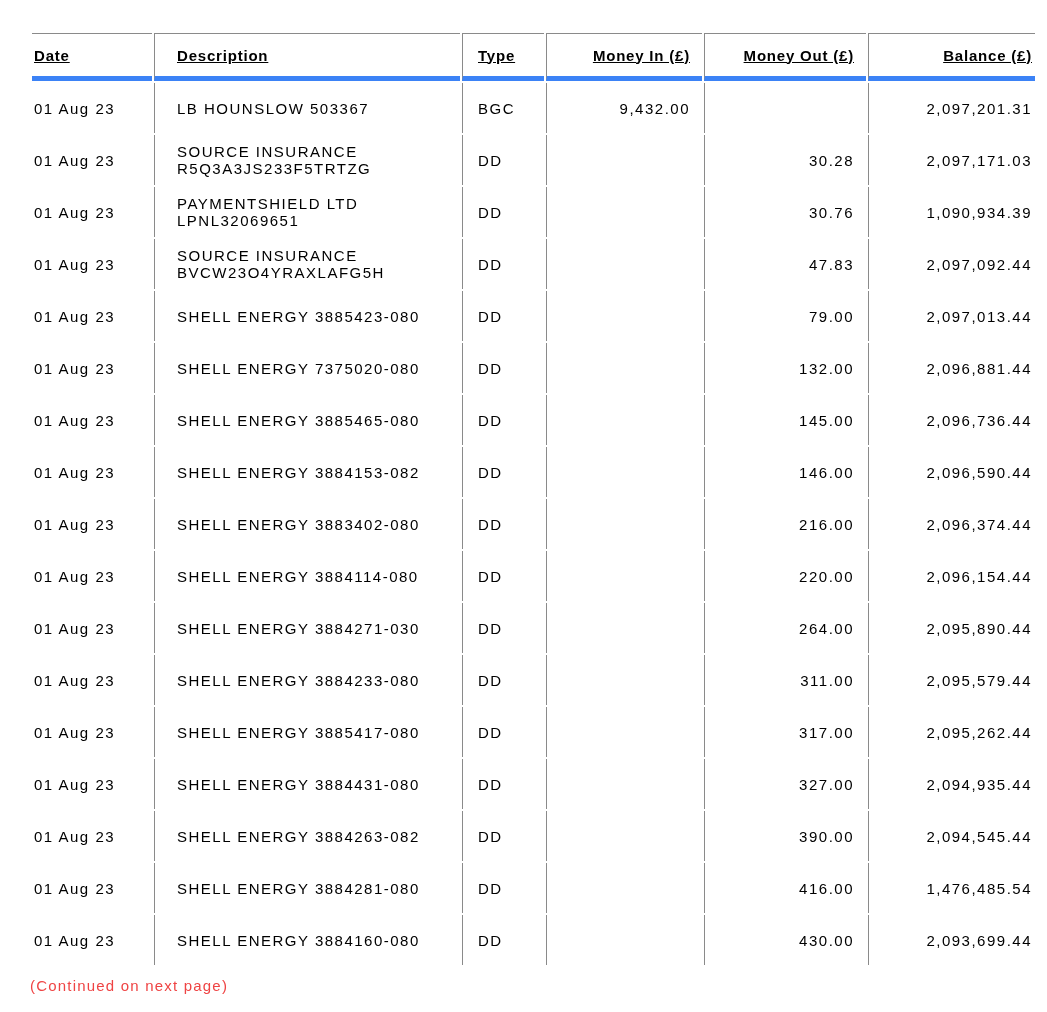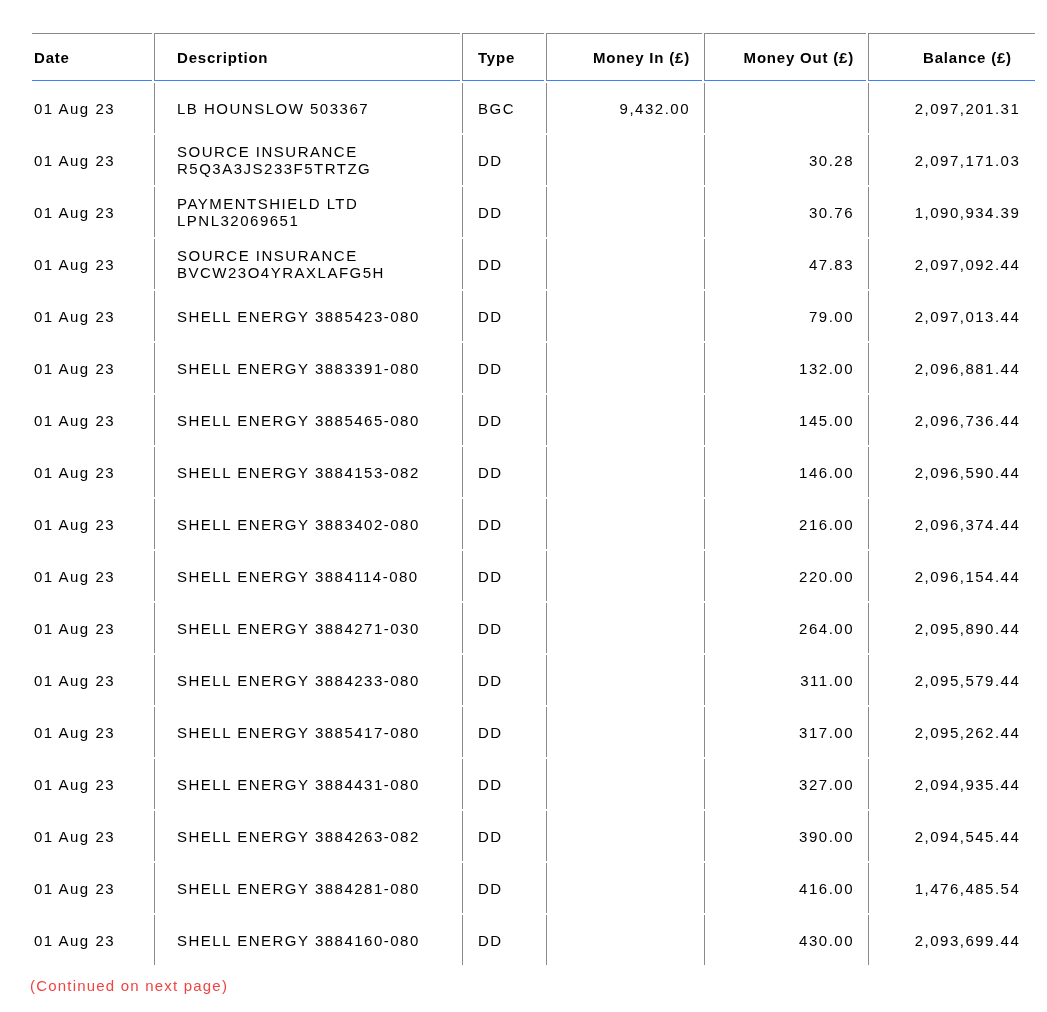--- a/index.html
+++ b/index.html
@@ -32,41 +32,42 @@
 
   th {
     font-weight: bold;
     font-size: 15px;
     letter-spacing: 0.8px;
     text-align: left;
     vertical-align: middle;
     height: 48px;
     padding: 0;
     border-top: 1px solid #8a8a8a;
-    border-bottom: 1px solid #3b82f6;
+    border-bottom: 5px solid #3b82f6;
     white-space: nowrap;
     overflow: hidden;
+    text-decoration: underline;
   }
   td {
     font-size: 15px;
     letter-spacing: 1.5px;
     line-height: 17px;
     vertical-align: middle;
     height: 50px;
     padding: 0;
   }
   th:nth-child(n+2), td:nth-child(n+2) {
     border-left: 1px solid #8a8a8a;
   }
   th:nth-child(1), td:nth-child(1) { padding-left: 2px; }
   th:nth-child(2), td:nth-child(2) { padding-left: 22px; padding-right: 10px; }
   th:nth-child(3), td:nth-child(3) { padding-left: 15px; }
   th:nth-child(4), td:nth-child(4),
   th:nth-child(5), td:nth-child(5) { padding-right: 12px; }
-  th:nth-child(6), td:nth-child(6) { padding-right: 3px; text-align: center; }
+  th:nth-child(6), td:nth-child(6) { padding-right: 3px; }
   .num { text-align: right; padding-left: 34px; }
 
   .footnote {
     margin-top: 10px;
     font-size: 15px;
     letter-spacing: 1.2px;
     color: #ef4444;
   }
 </style>
 </head>
@@ -128,21 +129,21 @@
         <tr>
           <td>01 Aug 23</td>
           <td>SHELL ENERGY 3885423-080</td>
           <td>DD</td>
           <td class="num"></td>
           <td class="num">79.00</td>
           <td class="num">2,097,013.44</td>
         </tr>
         <tr>
           <td>01 Aug 23</td>
-          <td>SHELL ENERGY 3883391-080</td>
+          <td>SHELL ENERGY 7375020-080</td>
           <td>DD</td>
           <td class="num"></td>
           <td class="num">132.00</td>
           <td class="num">2,096,881.44</td>
         </tr>
         <tr>
           <td>01 Aug 23</td>
           <td>SHELL ENERGY 3885465-080</td>
           <td>DD</td>
           <td class="num"></td>

